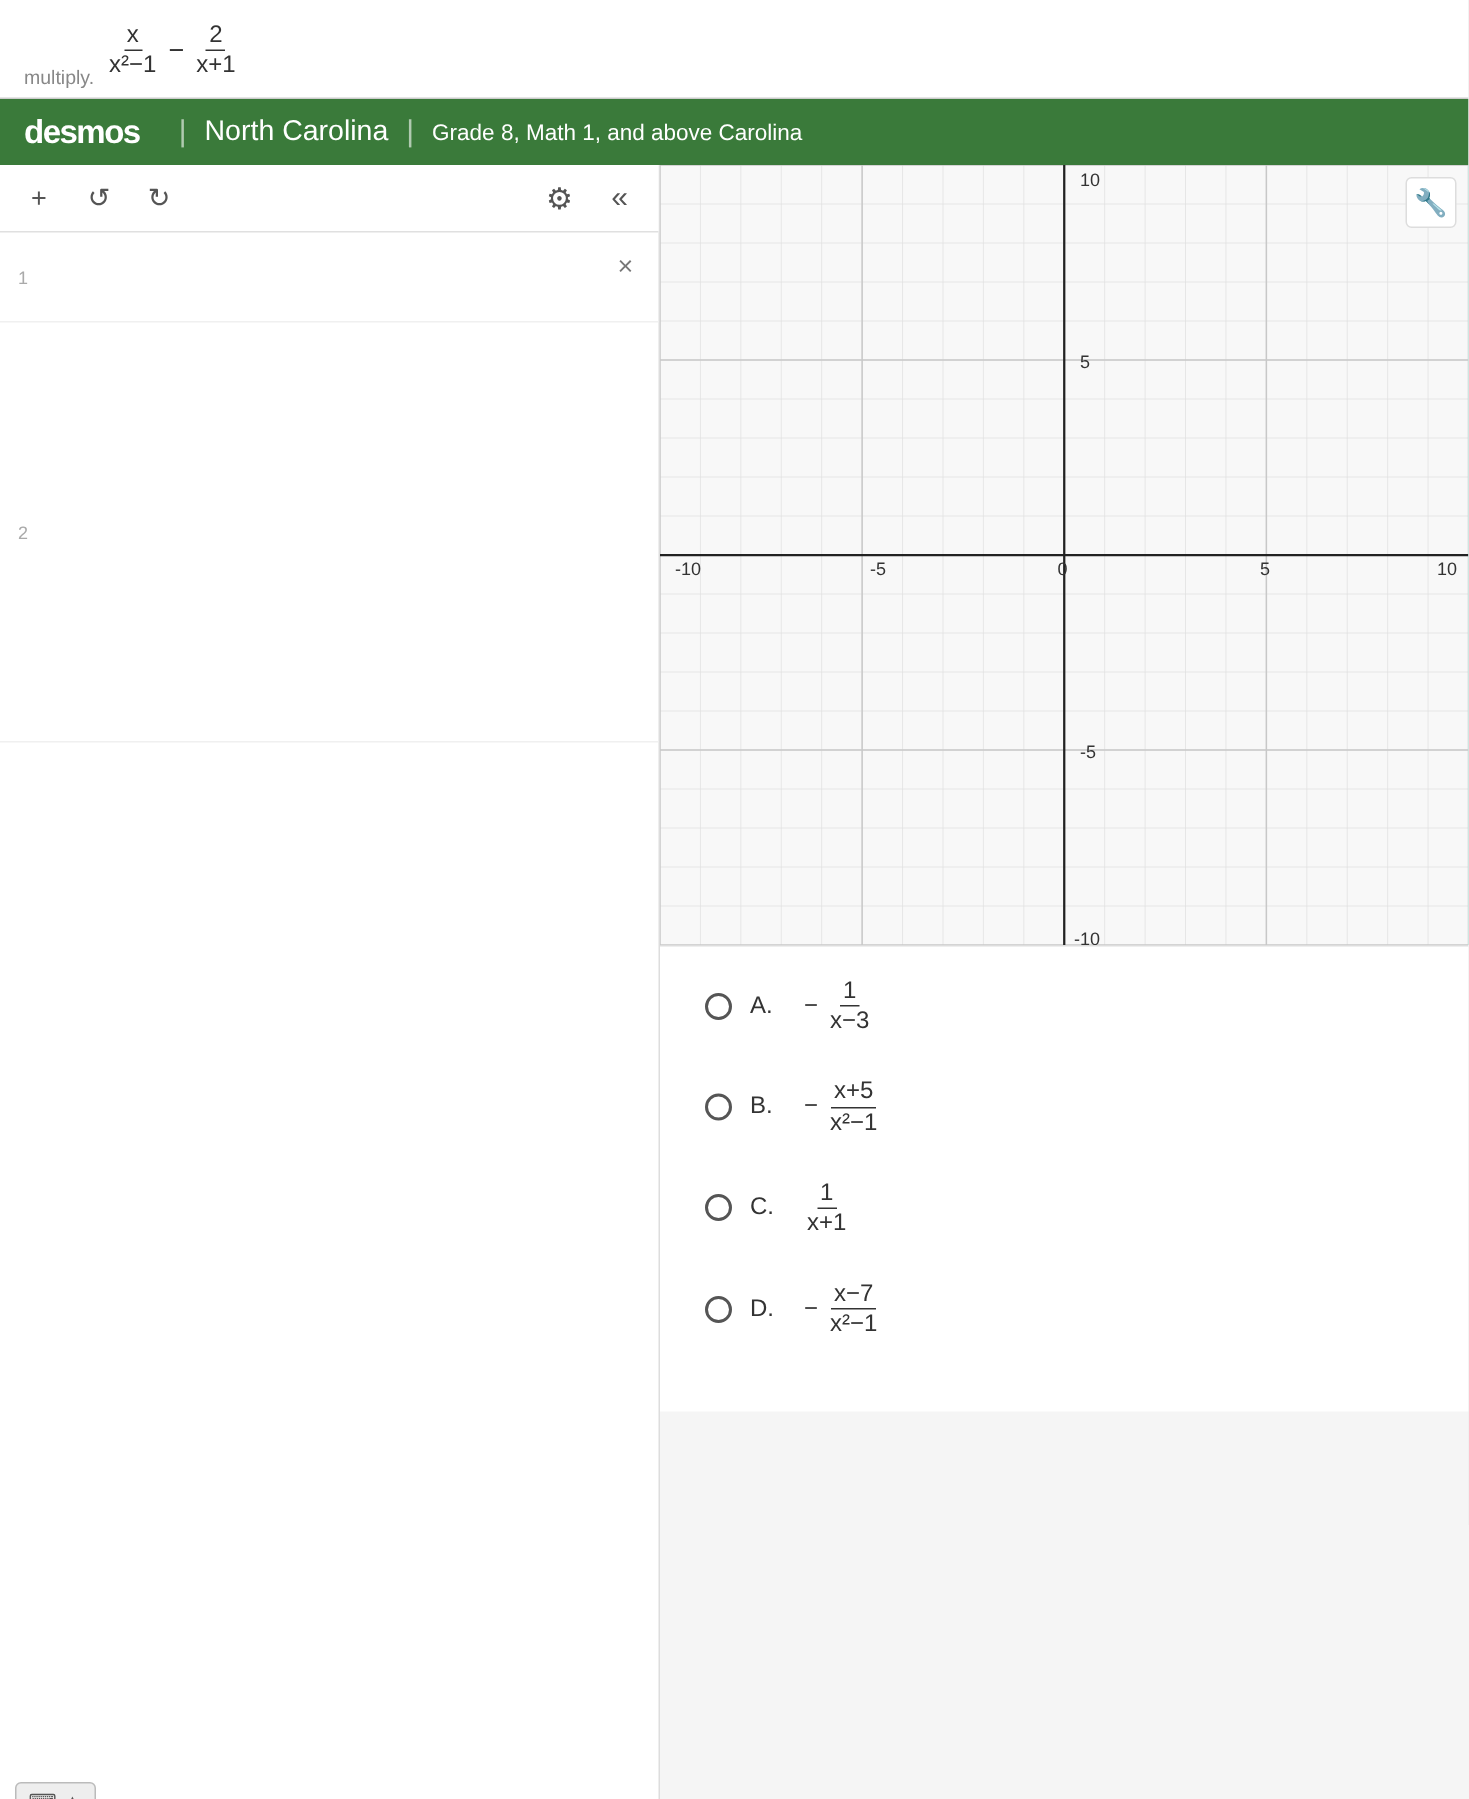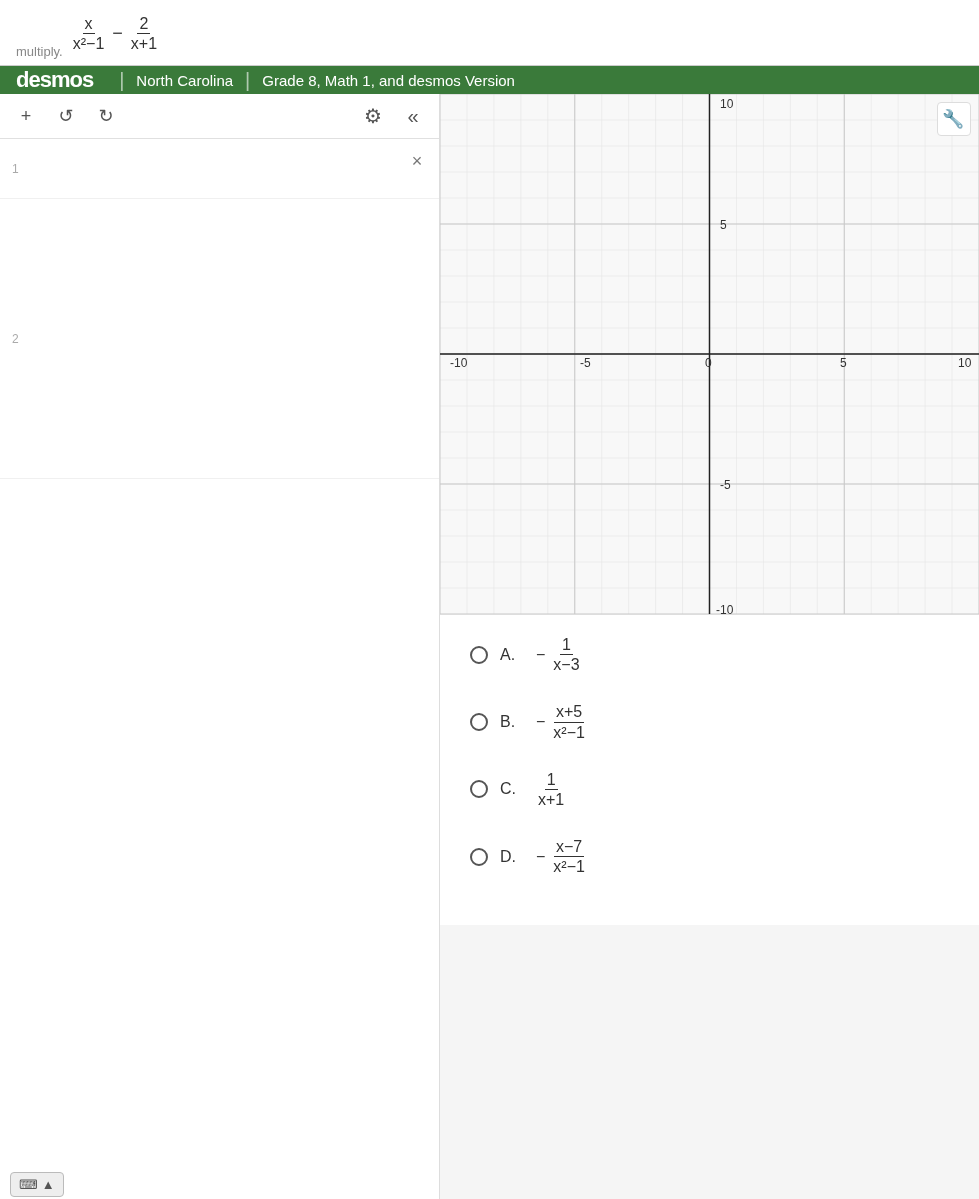--- a/index.html
+++ b/index.html
@@ -39,36 +39,36 @@
     .fraction .denom { padding: 0 2px; }
     .minus-op { margin: 0 6px; font-size: 18px; }
 
     
     .header-bar {
       background: #3a7a3a;
       color: #fff;
       display: flex;
       align-items: center;
       padding: 0 16px;
-      height: 28px;
+      height: 44px;
       gap: 0;
     }
     .desmos-logo {
       font-size: 22px;
       font-weight: bold;
       letter-spacing: -1px;
       margin-right: 14px;
     }
     .header-divider {
       color: rgba(255,255,255,0.6);
       margin: 0 12px;
       font-size: 20px;
     }
     .header-region {
-      font-size: 15px;
+      font-size: 19px;
       font-weight: 400;
     }
     .header-course {
       font-size: 15px;
       font-weight: 400;
     }
 
     
     .main-layout {
       display: flex;
@@ -256,21 +256,21 @@
     <span class="numer">2</span>
     <span class="denom">x+1</span>
   </span>
 </div>
 
 <div class="header-bar">
   <span class="desmos-logo">desmos</span>
   <span class="header-divider">|</span>
   <span class="header-region">North Carolina</span>
   <span class="header-divider">|</span>
-  <span class="header-course">Grade 8, Math 1, and desmos Version</span>
+  <span class="header-course">Grade 8, Math 1, and above Carolina</span>
 </div>
 
 <div class="main-layout">
 
   <div class="left-panel">
 
     <div class="toolbar">
       <button class="toolbar-btn">
         <span>+</span>
       </button>

